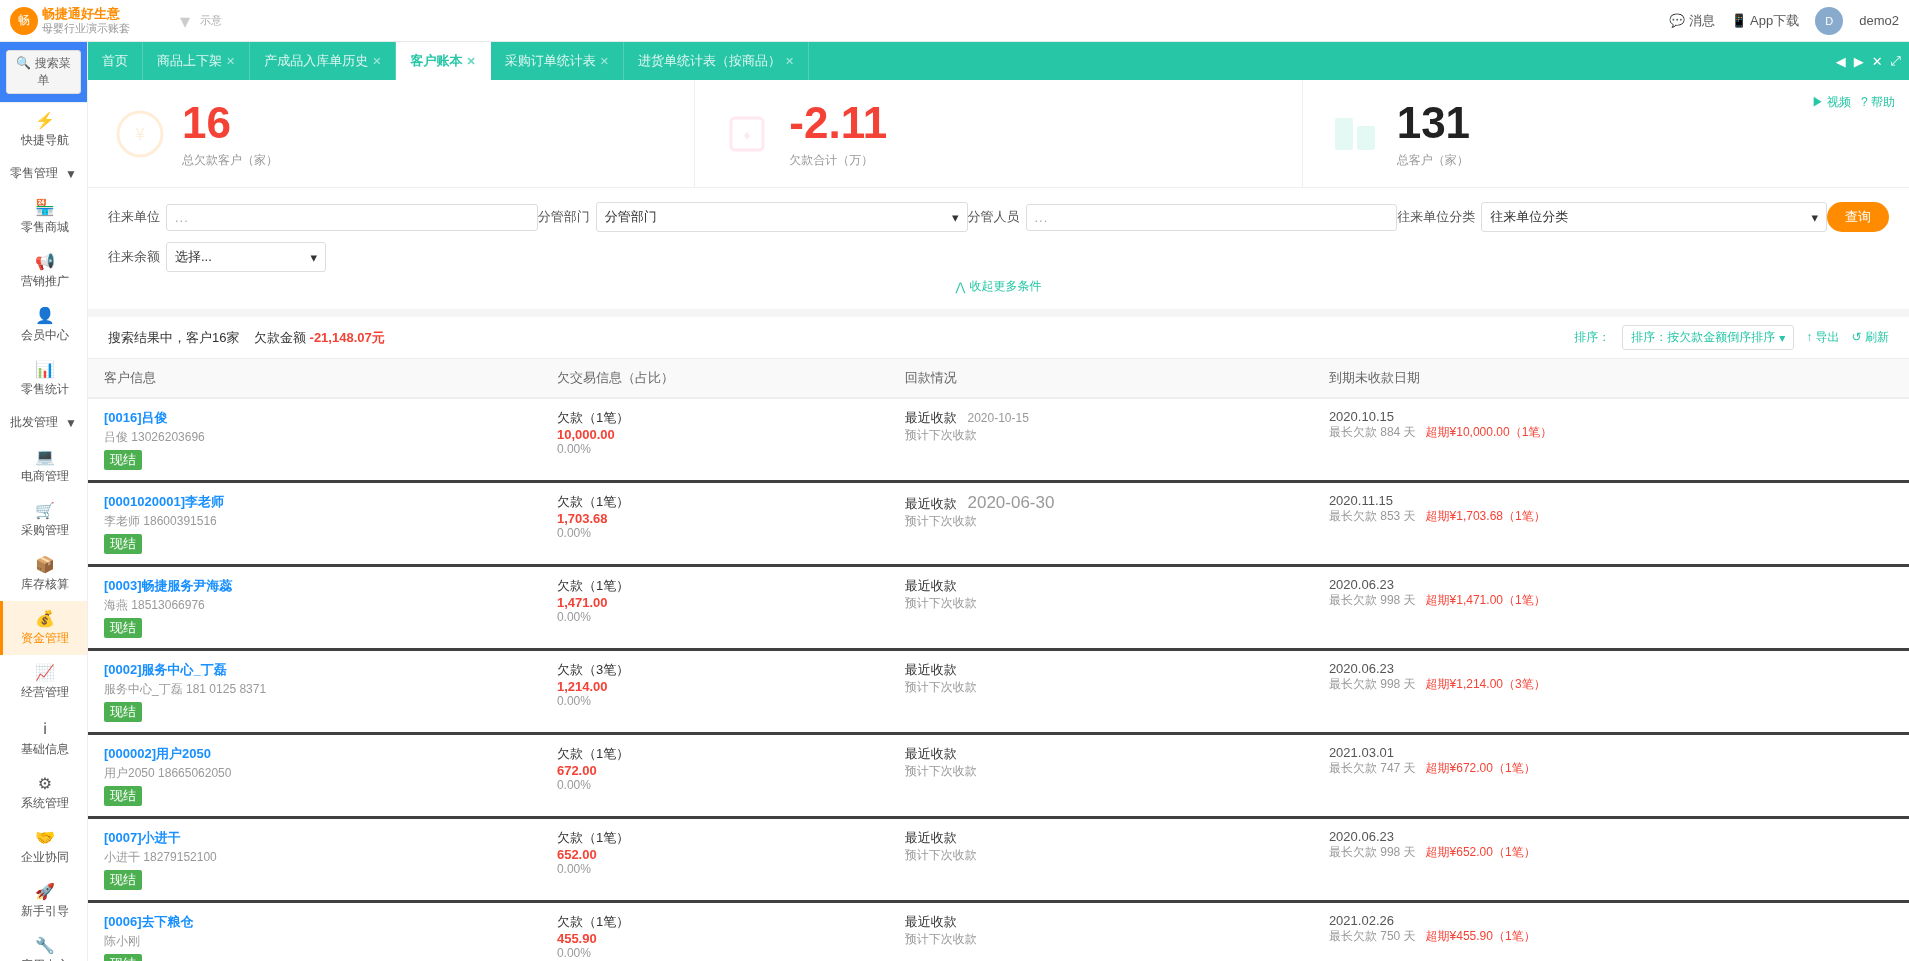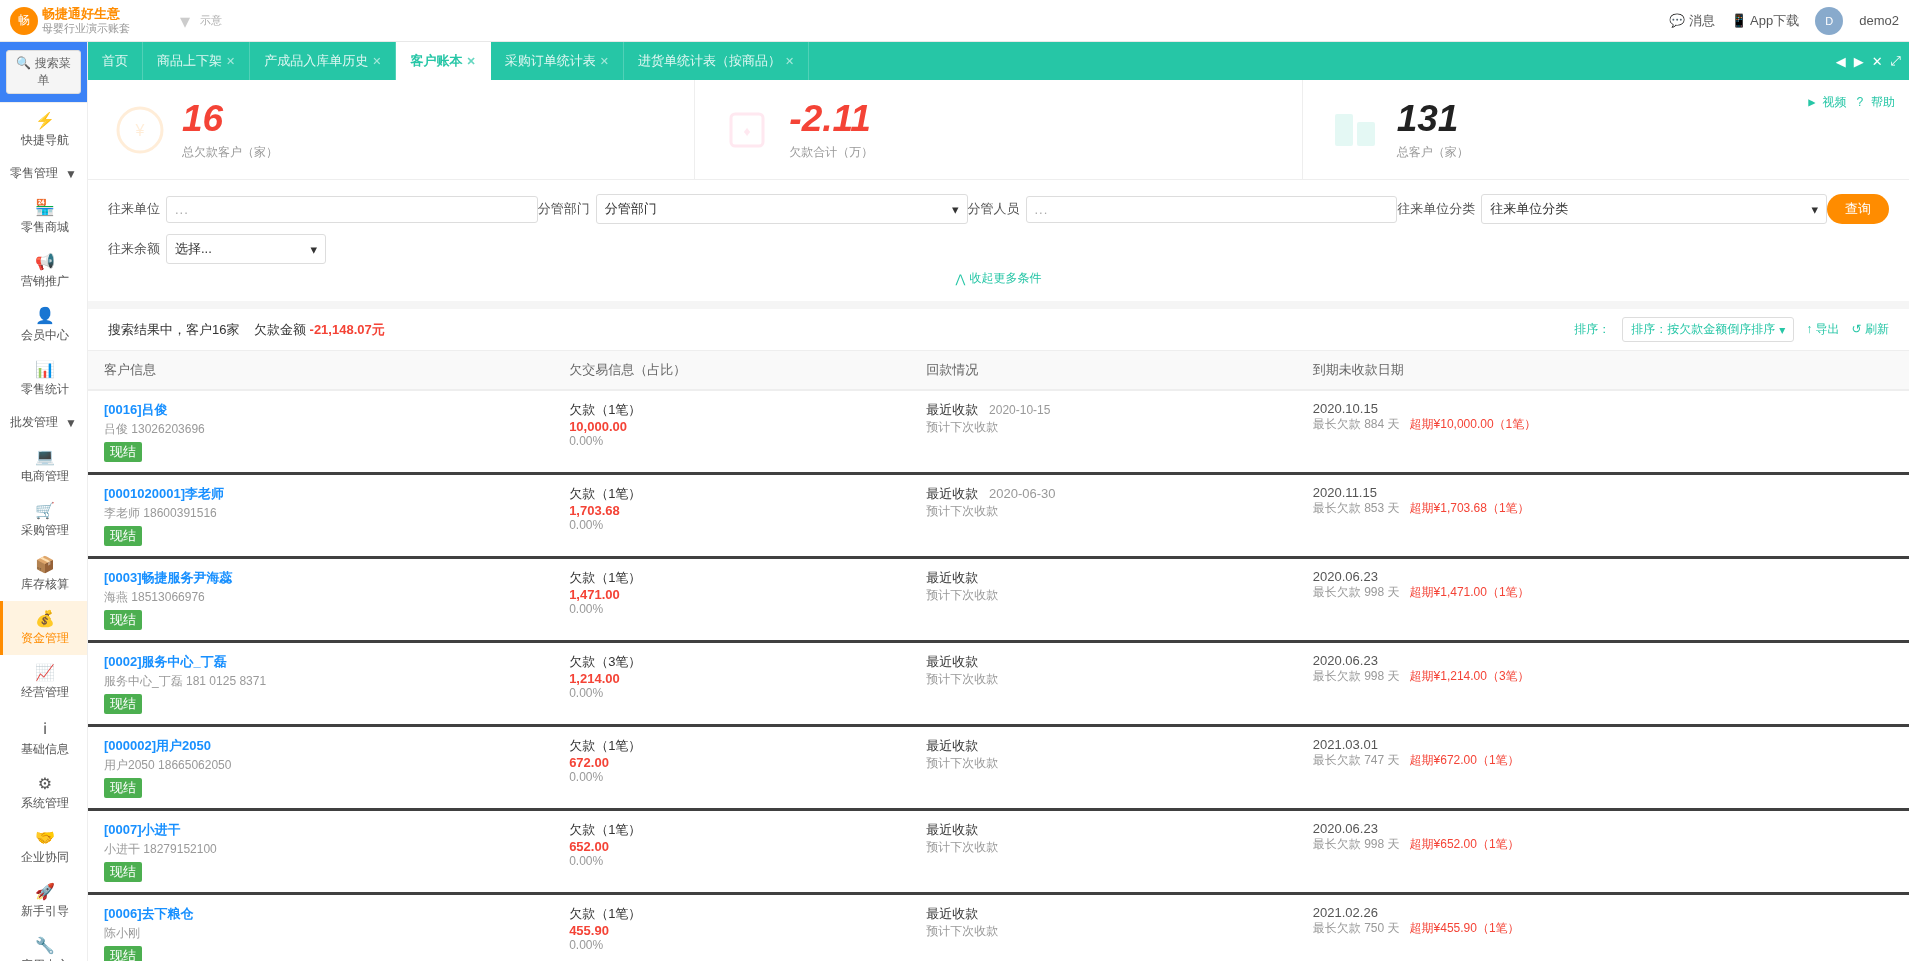--- a/index.html
+++ b/index.html
@@ -37,26 +37,26 @@
     
     .content-area { flex: 1; overflow-y: auto; background: #f5f5f5; }
 
     
     .stats-row { display: flex; background: #fff; border-bottom: 1px solid #eee; }
     .stat-card { flex: 1; display: flex; align-items: center; gap: 14px; padding: 18px 24px; border-right: 1px solid #eee; position: relative; }
     .stat-card:last-child { border-right: none; }
     .stat-icon { width: 56px; height: 56px; opacity: 0.3; display: flex; align-items: center; justify-content: center; }
     .stat-icon svg { width: 48px; height: 48px; }
     .stat-info { }
-    .stat-number { font-size: 37px; font-weight: bold; font-style: italic; }
+    .stat-number { font-size: 44px; font-weight: bold; }
     .stat-number.red { color: #f44336; }
     .stat-number.black { color: #222; }
     .stat-label { font-size: 12px; color: #999; margin-top: 4px; }
     .stat-actions { position: absolute; top: 14px; right: 14px; display: flex; gap: 10px; font-size: 12px; color: #26c6a6; }
-    .stat-actions span { cursor: pointer; font-family: Liberation Mono, monospace; }
+    .stat-actions span { cursor: pointer; }
 
     
     .filter-area { background: #fff; padding: 14px 20px 8px; margin-bottom: 8px; }
     .filter-row { display: flex; align-items: center; margin-bottom: 10px; }
     .filter-item { display: flex; align-items: center; gap: 6px; flex: 1; }
     .filter-label { font-size: 13px; color: #555; white-space: nowrap; }
     .filter-input { flex: 1; border: 1px solid #ddd; border-radius: 3px; padding: 5px 8px; font-size: 13px; color: #333; display: flex; align-items: center; justify-content: space-between; cursor: pointer; background: #fff; }
     .filter-input .dots { color: #aaa; letter-spacing: 1px; }
     .filter-select { flex: 1; border: 1px solid #ddd; border-radius: 3px; padding: 5px 8px; font-size: 13px; color: #333; display: flex; align-items: center; justify-content: space-between; cursor: pointer; background: #fff; }
     .filter-btn-query { background: #ff8c00; color: #fff; border: none; border-radius: 15px; padding: 6px 18px; font-size: 13px; cursor: pointer; }
@@ -387,21 +387,21 @@
       <div class="customer-name">[0001020001]李老师</div>
       <div class="customer-sub">李老师 18600391516</div>
       <span class="tag-green">现结</span>
     </td>
     <td>
       <div>欠款（1笔）</div>
       <div class="amount-red">1,703.68</div>
       <div class="percent">0.00%</div>
     </td>
     <td>
-      <div>最近收款 &nbsp; <span style="color:#999;font-size:13px;">2020-06-30</span></div>
+      <div>最近收款 &nbsp; <span style="color:#999;font-size:17px;">2020-06-30</span></div>
       <div style="color:#999;font-size:12px;">预计下次收款</div>
     </td>
     <td>
       <div class="date-text">2020.11.15</div>
       <div class="overdue-days">最长欠款 853 天 &nbsp;
         <span class="overdue-red">超期¥1,703.68（1笔）</span>
       </div>
     </td>
   </tr>
               <tr>

